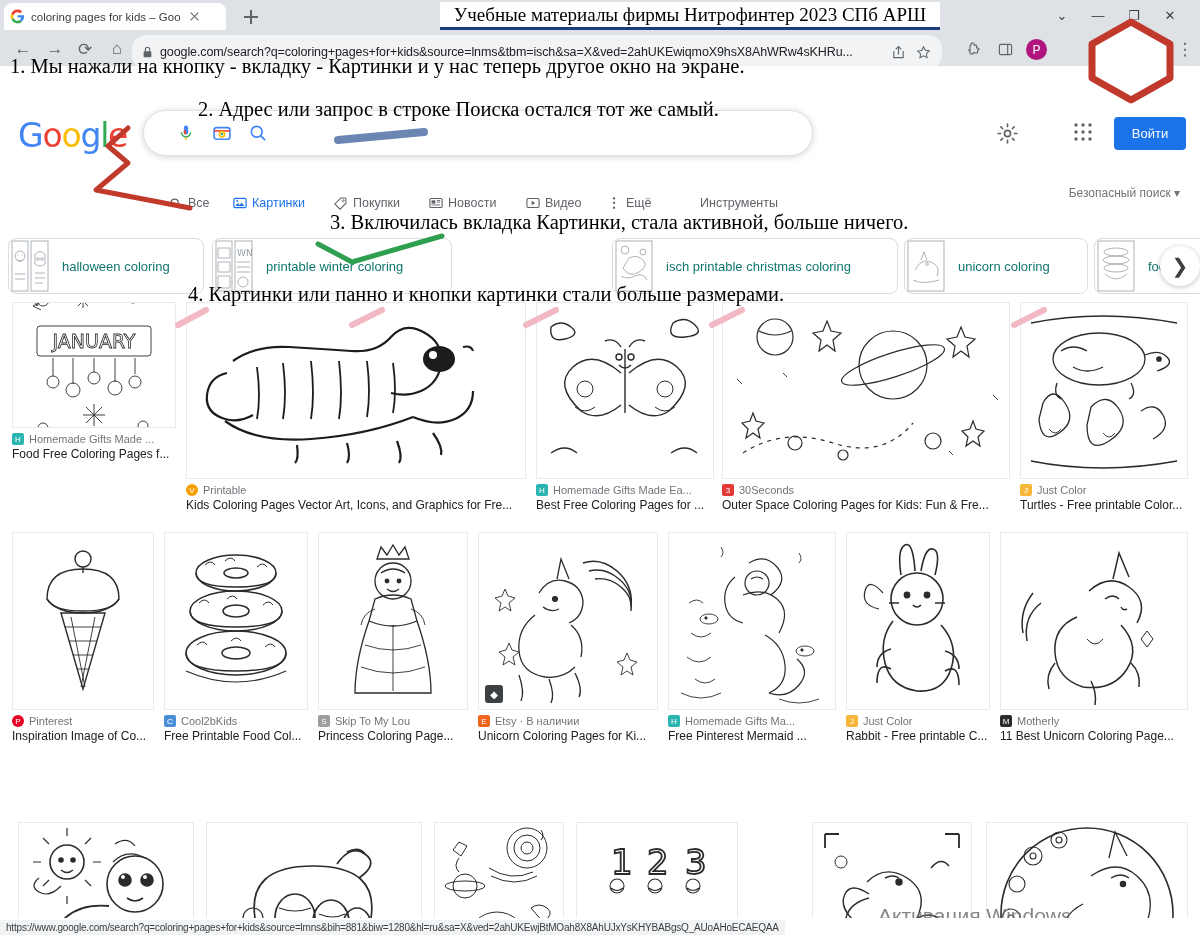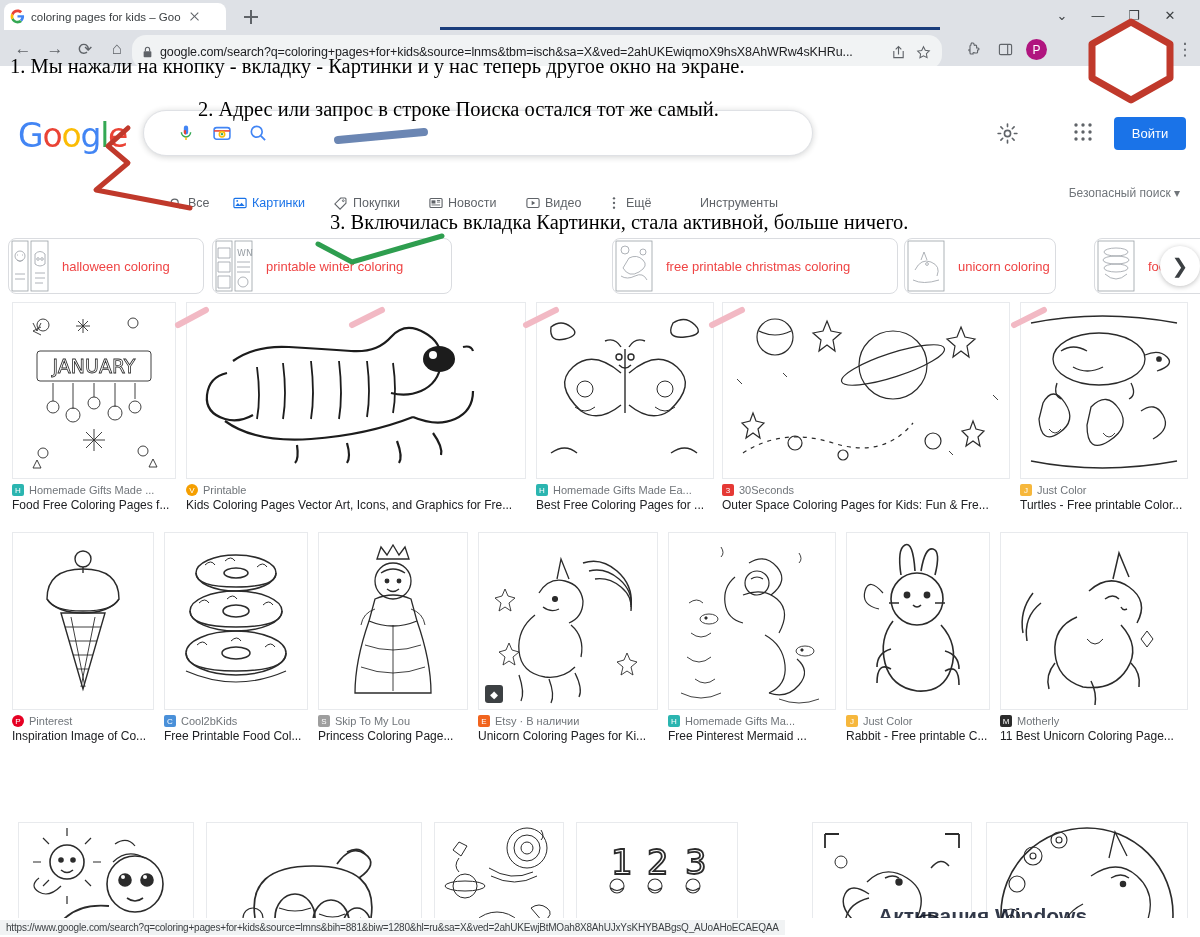--- a/index.html
+++ b/index.html
@@ -132,21 +132,21 @@
   }
 
   
   #chiprow { position:absolute; left:0; top:172px; width:1200px; height:60px; }
   .chip {
     position:absolute; top:0; height:56px; background:#fff; border:1px solid #dadce0;
     border-radius:8px; display:flex; align-items:center; cursor:pointer; overflow:hidden;
   }
   .chip .thumb { width:40px; height:54px; flex:0 0 40px; margin-left:1px; overflow:hidden;
                  display:flex; align-items:center; justify-content:center; }
-  .chip .clab { font-size:13px; color:#ef4444; padding:0 16px 0 12px; white-space:nowrap; }
+  .chip .clab { font-size:13px; color:#0f766e; padding:0 16px 0 12px; white-space:nowrap; }
   #chip-next {
     position:absolute; right:0px; top:8px; width:40px; height:40px; border-radius:50%;
     background:#fff; box-shadow:0 1px 5px rgba(0,0,0,.25);
     display:flex; align-items:center; justify-content:center; cursor:pointer;
     font-size:20px; color:#3c4043;
   }
 
   
   #grid { position:absolute; left:0; top:236px; width:1200px; height:620px; }
   .gitem { position:absolute; cursor:pointer; }
@@ -186,22 +186,22 @@
   #doc-title {
     position:absolute; left:440px; top:2px; width:500px; height:26px;
     background:#ffffff;
     font-family:"Liberation Serif", serif; font-size:19px; color:#000;
     display:flex; align-items:center; justify-content:center; white-space:nowrap;
   }
   #title-underline { position:absolute; left:440px; top:27px; width:500px; height:3px; background:#1a3d7c; }
 
   
   #winmark {
-    position:absolute; left:878px; top:838px; width:300px; color:#0f172a;
-    font-family:"Liberation Sans", sans-serif; pointer-events:none; opacity:.85;font-weight:bold;
+    position:absolute; left:878px; top:838px; width:300px; color:#737373;
+    font-family:"Liberation Sans", sans-serif; pointer-events:none; opacity:.85;
   }
   #winmark .wm-t { font-size:21px; line-height:24px; }
 
   
   #statusbar {
     position:absolute; left:0; top:918px; width:1200px; height:19px;
     background:#fff; display:flex; align-items:center;
   }
   #status-url {
     background:#f1f3f4; font-size:10px; color:#3c4043; padding:2px 6px;
@@ -443,24 +443,24 @@
     <div class="chip" style="left:612px;width:286px">
       <span class="thumb">
         <svg width="38" height="52" viewBox="0 0 38 52" class="art" stroke="#9aa0a6" fill="none" stroke-width=".8">
           <rect x="1" y="1" width="36" height="50"></rect>
           <circle cx="10" cy="10" r="4"></circle>
             <path d="M14 18q8-4 14 2t-4 12-16-4z"></path>
           <path d="M6 36q6 4 14 0t12 4"></path>
             <circle cx="28" cy="12" r="3"></circle>
         </svg>
       </span>
-      <span class="clab">free printable christmas coloring</span>
-    </div>
-
-    <div class="chip" style="left:904px;width:152px">
+      <span class="clab">isch printable christmas coloring</span>
+    </div>
+
+    <div class="chip" style="left:904px;width:184px">
       <span class="thumb">
         <svg width="38" height="52" viewBox="0 0 38 52" class="art" stroke="#9aa0a6" fill="none" stroke-width=".8">
           <rect x="1" y="1" width="36" height="50"></rect>
           <path d="M8 30q6-12 16-8t6 14"></path>
             <path d="M14 20l3-8 3 8"></path>
           <path d="M6 40q10 5 26 0"></path>
             <circle cx="20" cy="24" r="1.4"></circle>
         </svg>
       </span>
       <span class="clab">unicorn coloring</span>
@@ -478,21 +478,21 @@
       </span>
       <span class="clab">food</span>
     </div>
 
     <div id="chip-next">❯</div>
   </div>
 
   <div id="grid">
 
     <div class="gitem" style="left:12px;top:0;width:164px">
-      <div class="gimg" style="height:177px">
+      <div class="gimg" style="height:126px">
         <svg width="162" height="175" viewBox="0 0 162 175" class="art" stroke="#2b2b2b" fill="none" stroke-width="1">
           <g stroke-width=".9">
             <path d="M14 14l4 8 4-8M22 18l-8 4 8 4" transform="translate(6,6)"></path>
             <circle cx="30" cy="22" r="6"></circle>
               <circle cx="120" cy="20" r="5"></circle>
             <path d="M70 16v14M63 23h14M65 18l10 10M75 18l-10 10"></path>
             <rect x="24" y="48" width="114" height="30" rx="3"></rect>
             <text x="81" y="70" font-size="19" text-anchor="middle" fill="none" stroke="#2b2b2b" stroke-width=".8" font-family="DejaVu Sans">JANUARY</text>
             <path d="M40 80v18M60 80v26M81 80v14M102 80v24M122 80v16"></path>
             <circle cx="40" cy="104" r="6"></circle>
@@ -951,20 +951,21 @@
 
   </div>
 </div>
 
 <div id="statusbar">
   <span id="status-url">https://www.google.com/search?q=coloring+pages+for+kids&amp;source=lmns&amp;bih=881&amp;biw=1280&amp;hl=ru&amp;sa=X&amp;ved=2ahUKEwjBtMOah8X8AhUJxYsKHYBABgsQ_AUoAHoECAEQAA</span>
 </div>
 
 <div id="overlay">
 
+  <div id="doc-title">Учебные материалы фирмы Нитрофинтер 2023 СПб АРШ</div>
   <div id="title-underline"></div>
 
   <svg width="1200" height="937" style="position:absolute;left:0;top:0">
 
     <polyline points="128,128 108,146 128,163 96,190 190,208" fill="none" stroke="#c0392b" stroke-width="5" stroke-linejoin="round" stroke-linecap="round"></polyline>
 
     <line x1="338" y1="140" x2="424" y2="132" stroke="#6b86b3" stroke-width="8" stroke-linecap="round"></line>
 
     <polyline points="318,244 352,262 442,236" fill="none" stroke="#2e9e4f" stroke-width="5" stroke-linejoin="round" stroke-linecap="round"></polyline>
 
@@ -976,13 +977,14 @@
       <line x1="1014" y1="325" x2="1044" y2="310"></line>
     </g>
 
     <polygon points="1131,22 1170,44 1170,78 1131,100 1092,78 1092,44" fill="#ffffff" stroke="#c0392b" stroke-width="7" stroke-linejoin="round"></polygon>
   </svg>
 
 
   <div class="anno" id="anno1">1. Мы нажали на кнопку - вкладку - Картинки и у нас теперь другое окно на экране.</div>
   <div class="anno" id="anno2">2. Адрес или запрос в строке Поиска остался тот же самый.</div>
   <div class="anno" id="anno3">3. Включилась вкладка Картинки, стала активной, больше ничего.</div>
+  <div class="anno" id="anno4">4. Картинки или панно и кнопки картинки стали больше размерами.</div>
 </div>
 
 </body></html>

